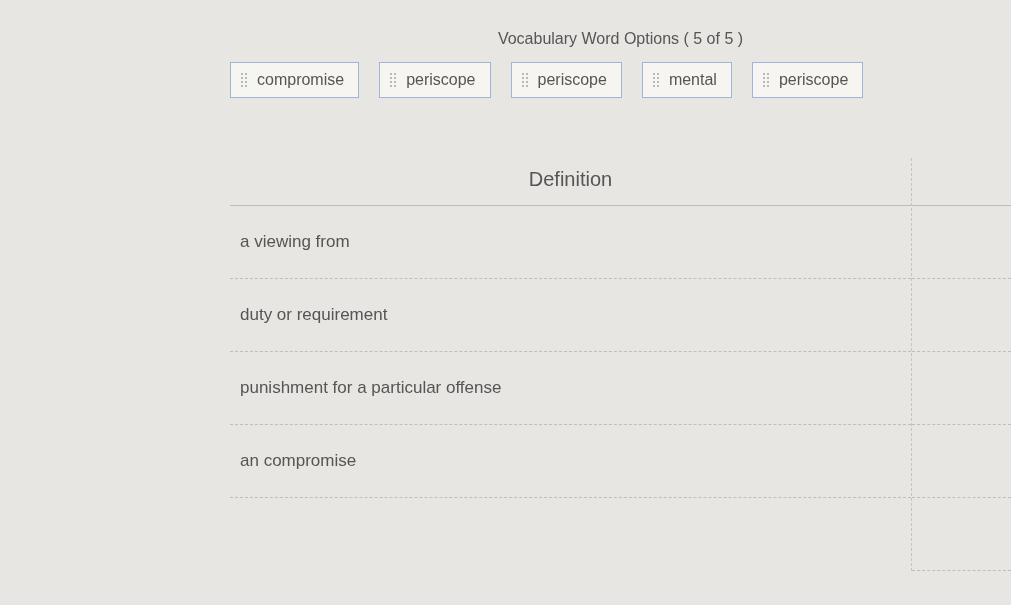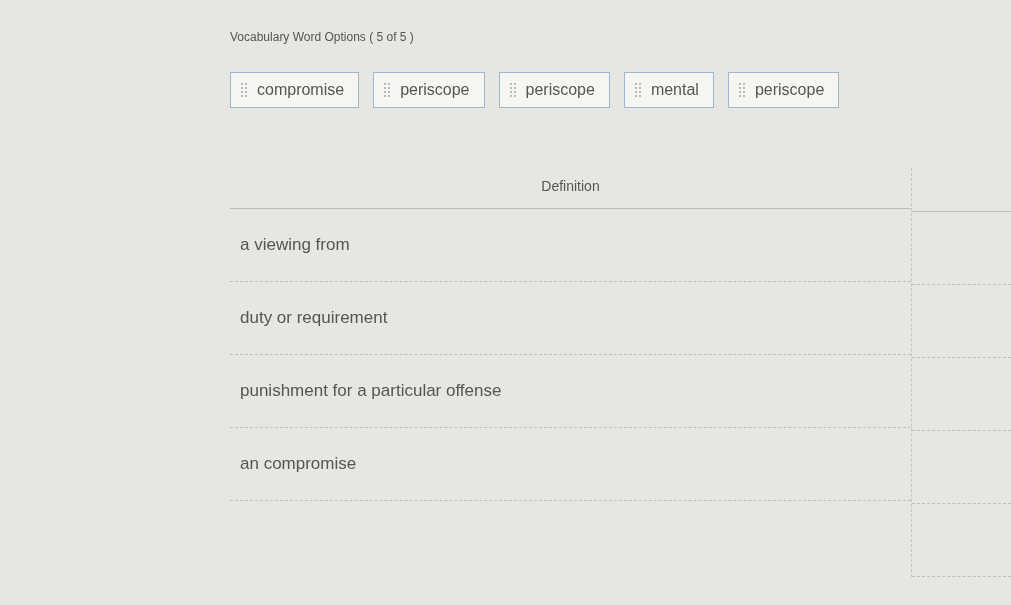--- a/index.html
+++ b/index.html
@@ -8,28 +8,29 @@
       background: #e8e6e2;
       width: 1011px;
       height: 605px;
       overflow: hidden;
       color: #5a5a58;
     }
     .page {
       padding: 30px 0 0 230px;
     }
     .options-title {
-      font-size: 12px;
+      font-size: 16px;
       font-weight: 400;
       color: #555;
-      margin-bottom: 28px;
+      margin-bottom: 14px;
+      text-align: center;
     }
     .word-options {
       display: flex;
-      gap: 14px;
+      gap: 20px;
       margin-bottom: 60px;
     }
     .word-chip {
       display: flex;
       align-items: center;
       border: 1px solid #9db8d6;
       background: #f6f5f2;
       padding: 8px 14px 8px 10px;
       font-size: 16px;
       color: #555;
@@ -46,21 +47,21 @@
       gap: 2px;
     }
     .grip-dot {
       width: 2px;
       height: 2px;
       background: #9aa;
       border-radius: 50%;
     }
     .def-header {
       text-align: center;
-      font-size: 14px;
+      font-size: 20px;
       color: #555;
       padding: 10px 0 14px;
       border-bottom: 1px solid #bdbdb8;
       position: relative;
     }
     .def-header::after{
       content:"";
       position:absolute;
       right:-1px;
       top:0;

